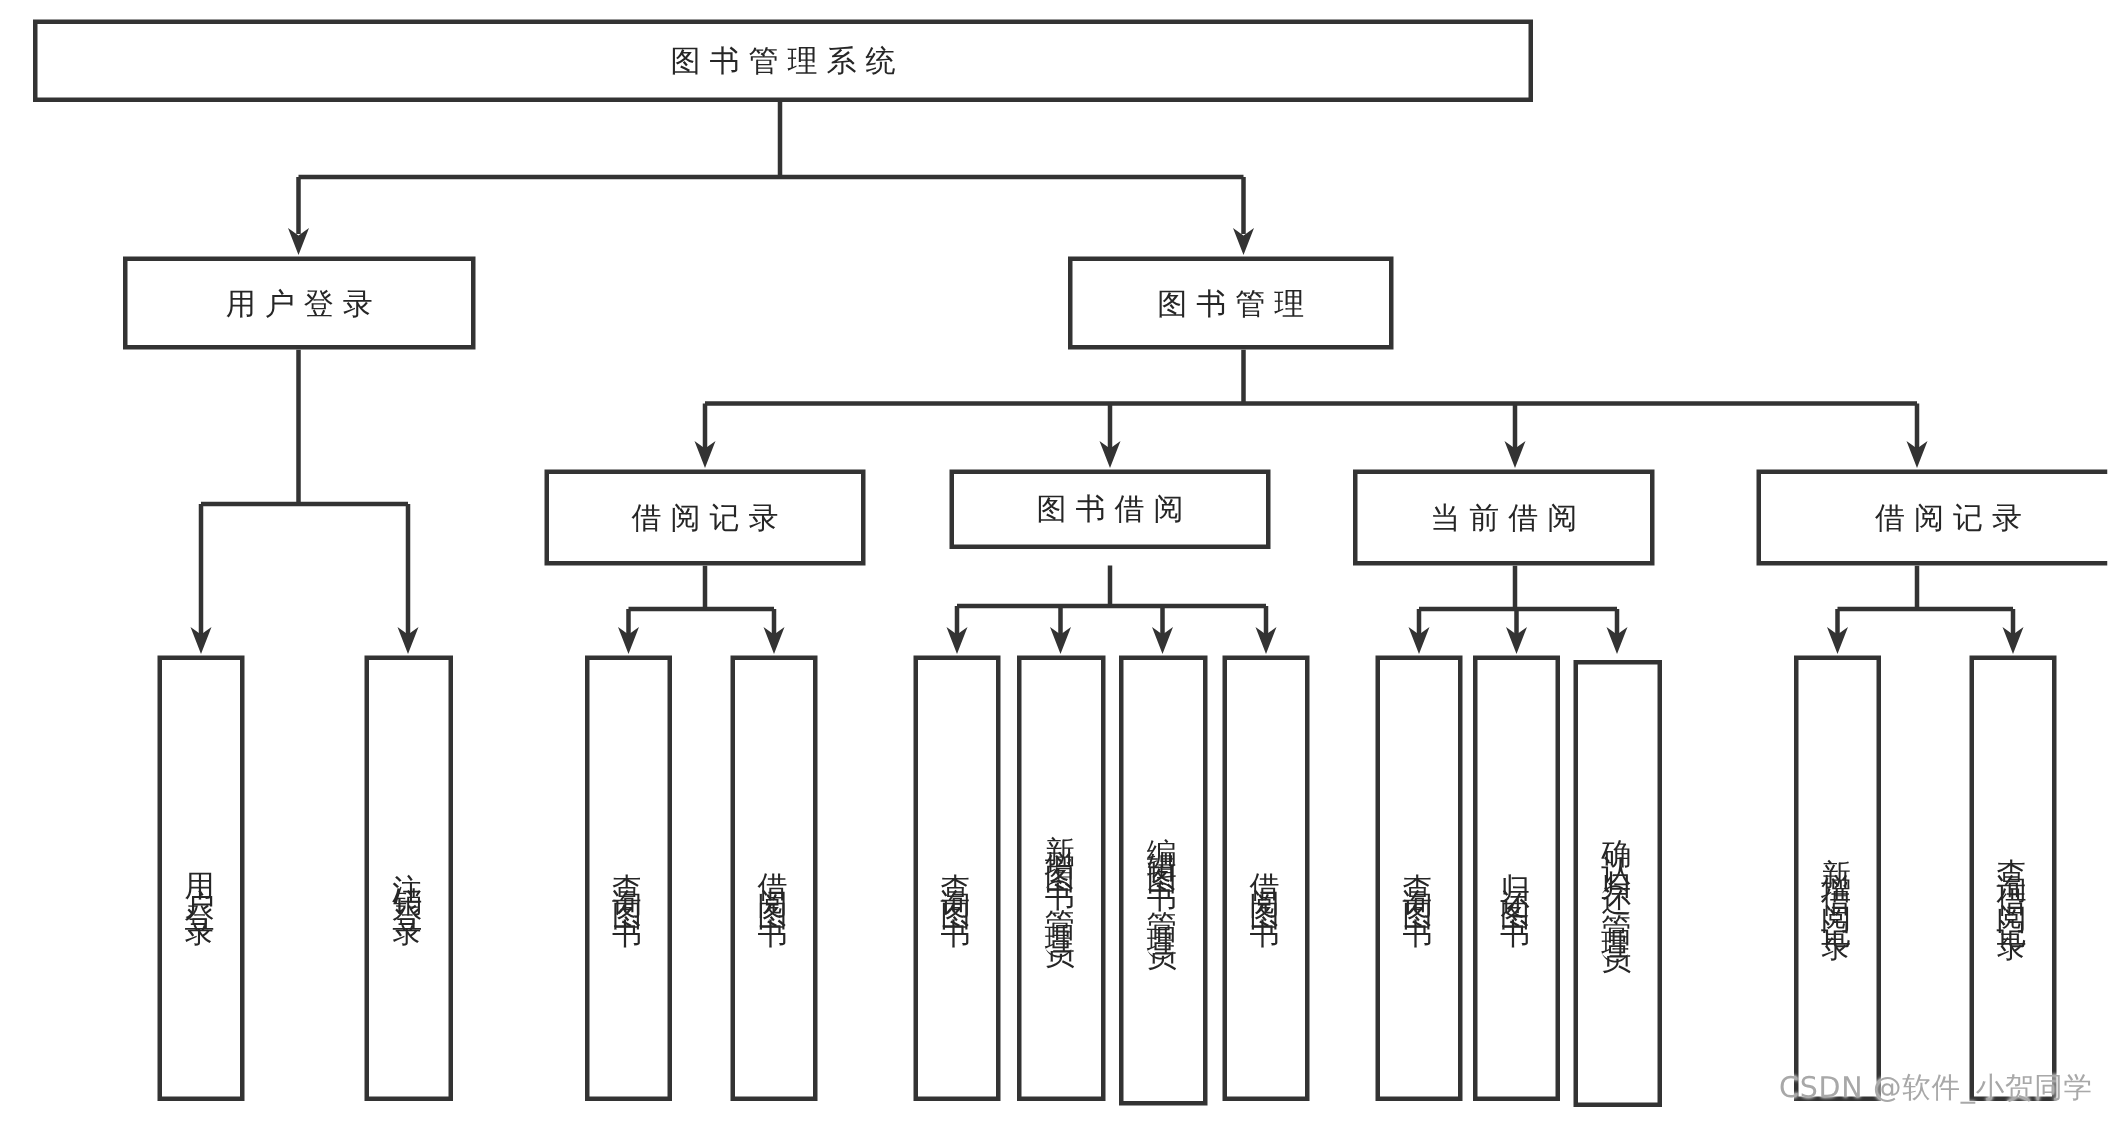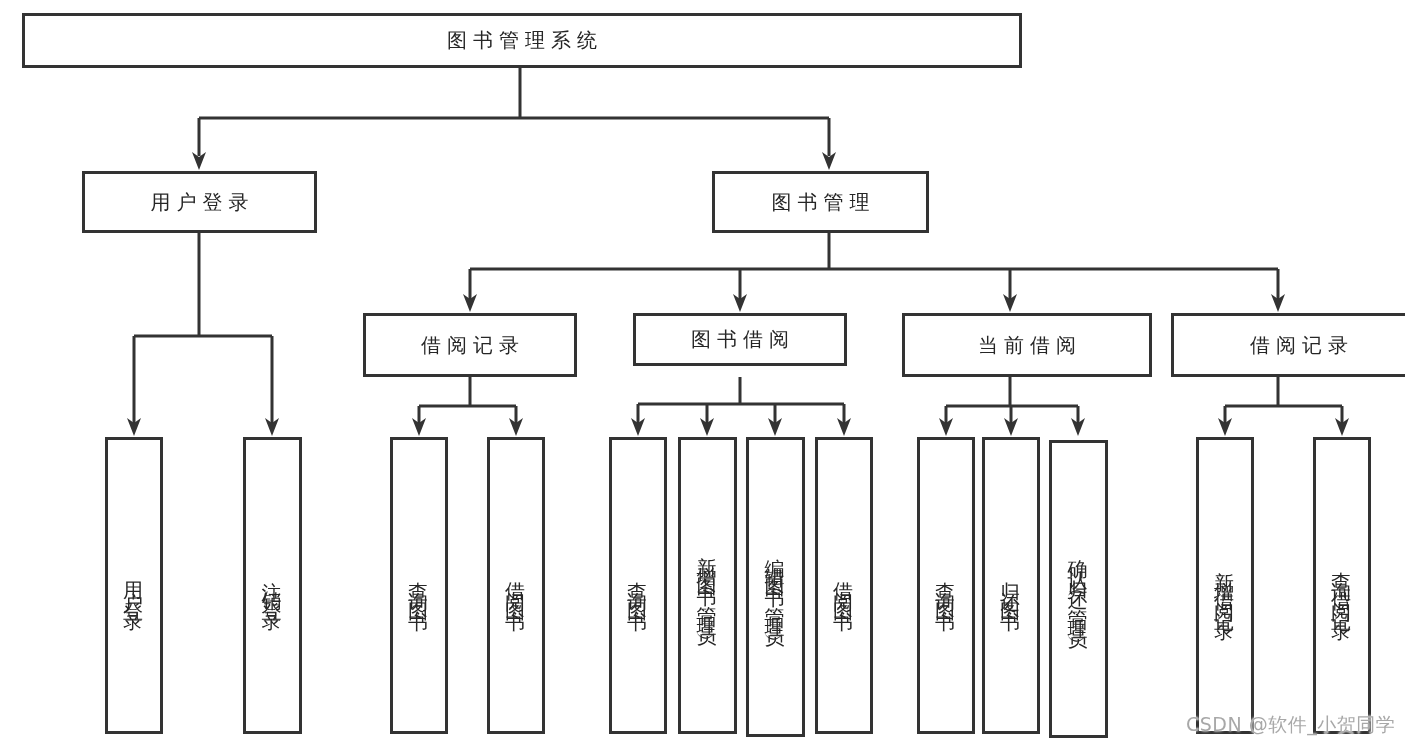--- a/index.html
+++ b/index.html
@@ -83,21 +83,21 @@
     <div class="node" style="left:712px; top:171px; width:217px; height:62px;">
       <span class="hlbl">图书管理</span>
     </div>
 
     <div class="node" style="left:363px; top:313px; width:214px; height:64px;">
       <span class="hlbl">借阅记录</span>
     </div>
     <div class="node" style="left:633px; top:313px; width:214px; height:53px;">
       <span class="hlbl">图书借阅</span>
     </div>
-    <div class="node" style="left:902px; top:313px; width:250px; height:64px;">
+    <div class="node" style="left:902px; top:313px; width:201px; height:64px;">
       <span class="hlbl">当前借阅</span>
     </div>
     <div class="node" style="left:1171px; top:313px; width:256px; height:64px;">
       <span class="hlbl">借阅记录</span>
     </div>
 
     <div class="node" style="left:105px; top:437px; width:58px; height:297px;">
       <span class="vlbl">用户登录</span>
     </div>
     <div class="node" style="left:243px; top:437px; width:59px; height:297px;">

